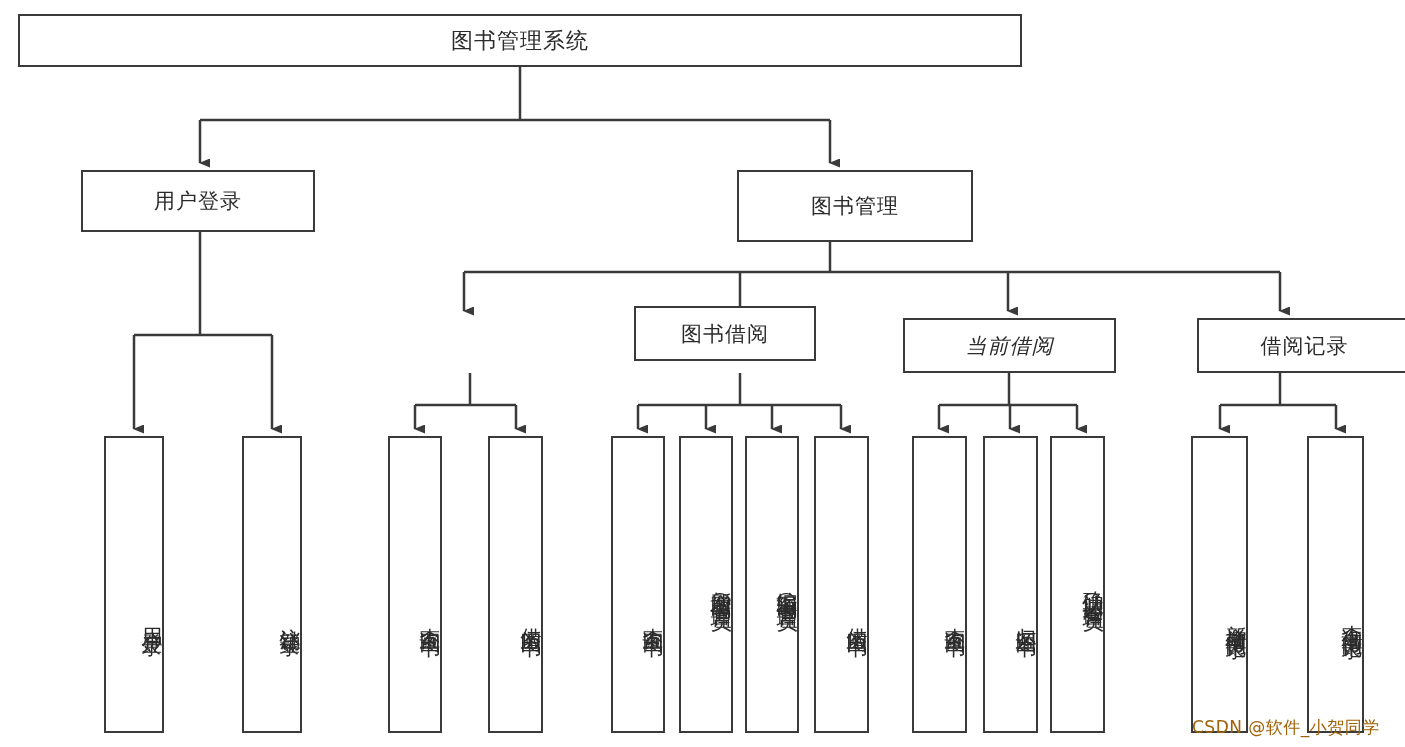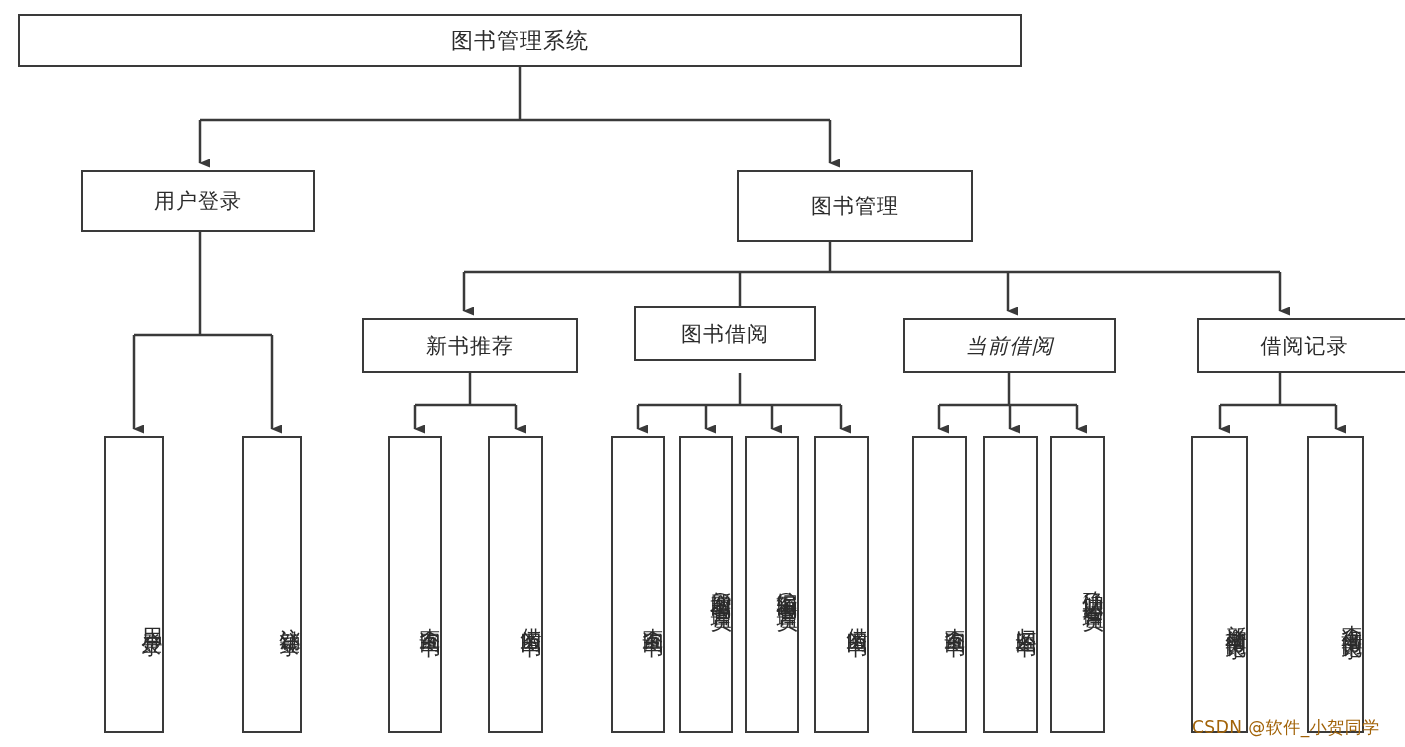--- a/index.html
+++ b/index.html
@@ -136,23 +136,20 @@
     <span>图书管理系统</span>
   </div>
 
   <div class="node horiz" style="left:81px; top:170px; width:234px; height:62px;">
     <span>用户登录</span>
   </div>
   <div class="node horiz" style="left:737px; top:170px; width:236px; height:72px;">
     <span>图书管理</span>
   </div>
 
-  <div class="node horiz" style="left:362px; top:318px; width:216px; height:55px;">
-    <span>新书推荐</span>
-  </div>
   <div class="node horiz" style="left:634px; top:306px; width:182px; height:55px;">
     <span>图书借阅</span>
   </div>
   <div class="node horiz" style="left:903px; top:318px; width:213px; height:55px;font-style:italic;">
     <span>当前借阅</span>
   </div>
   <div class="node horiz" style="left:1172px; top:318px; width:215px; height:55px;margin-left:25px;">
     <span>借阅记录</span>
   </div>
 

